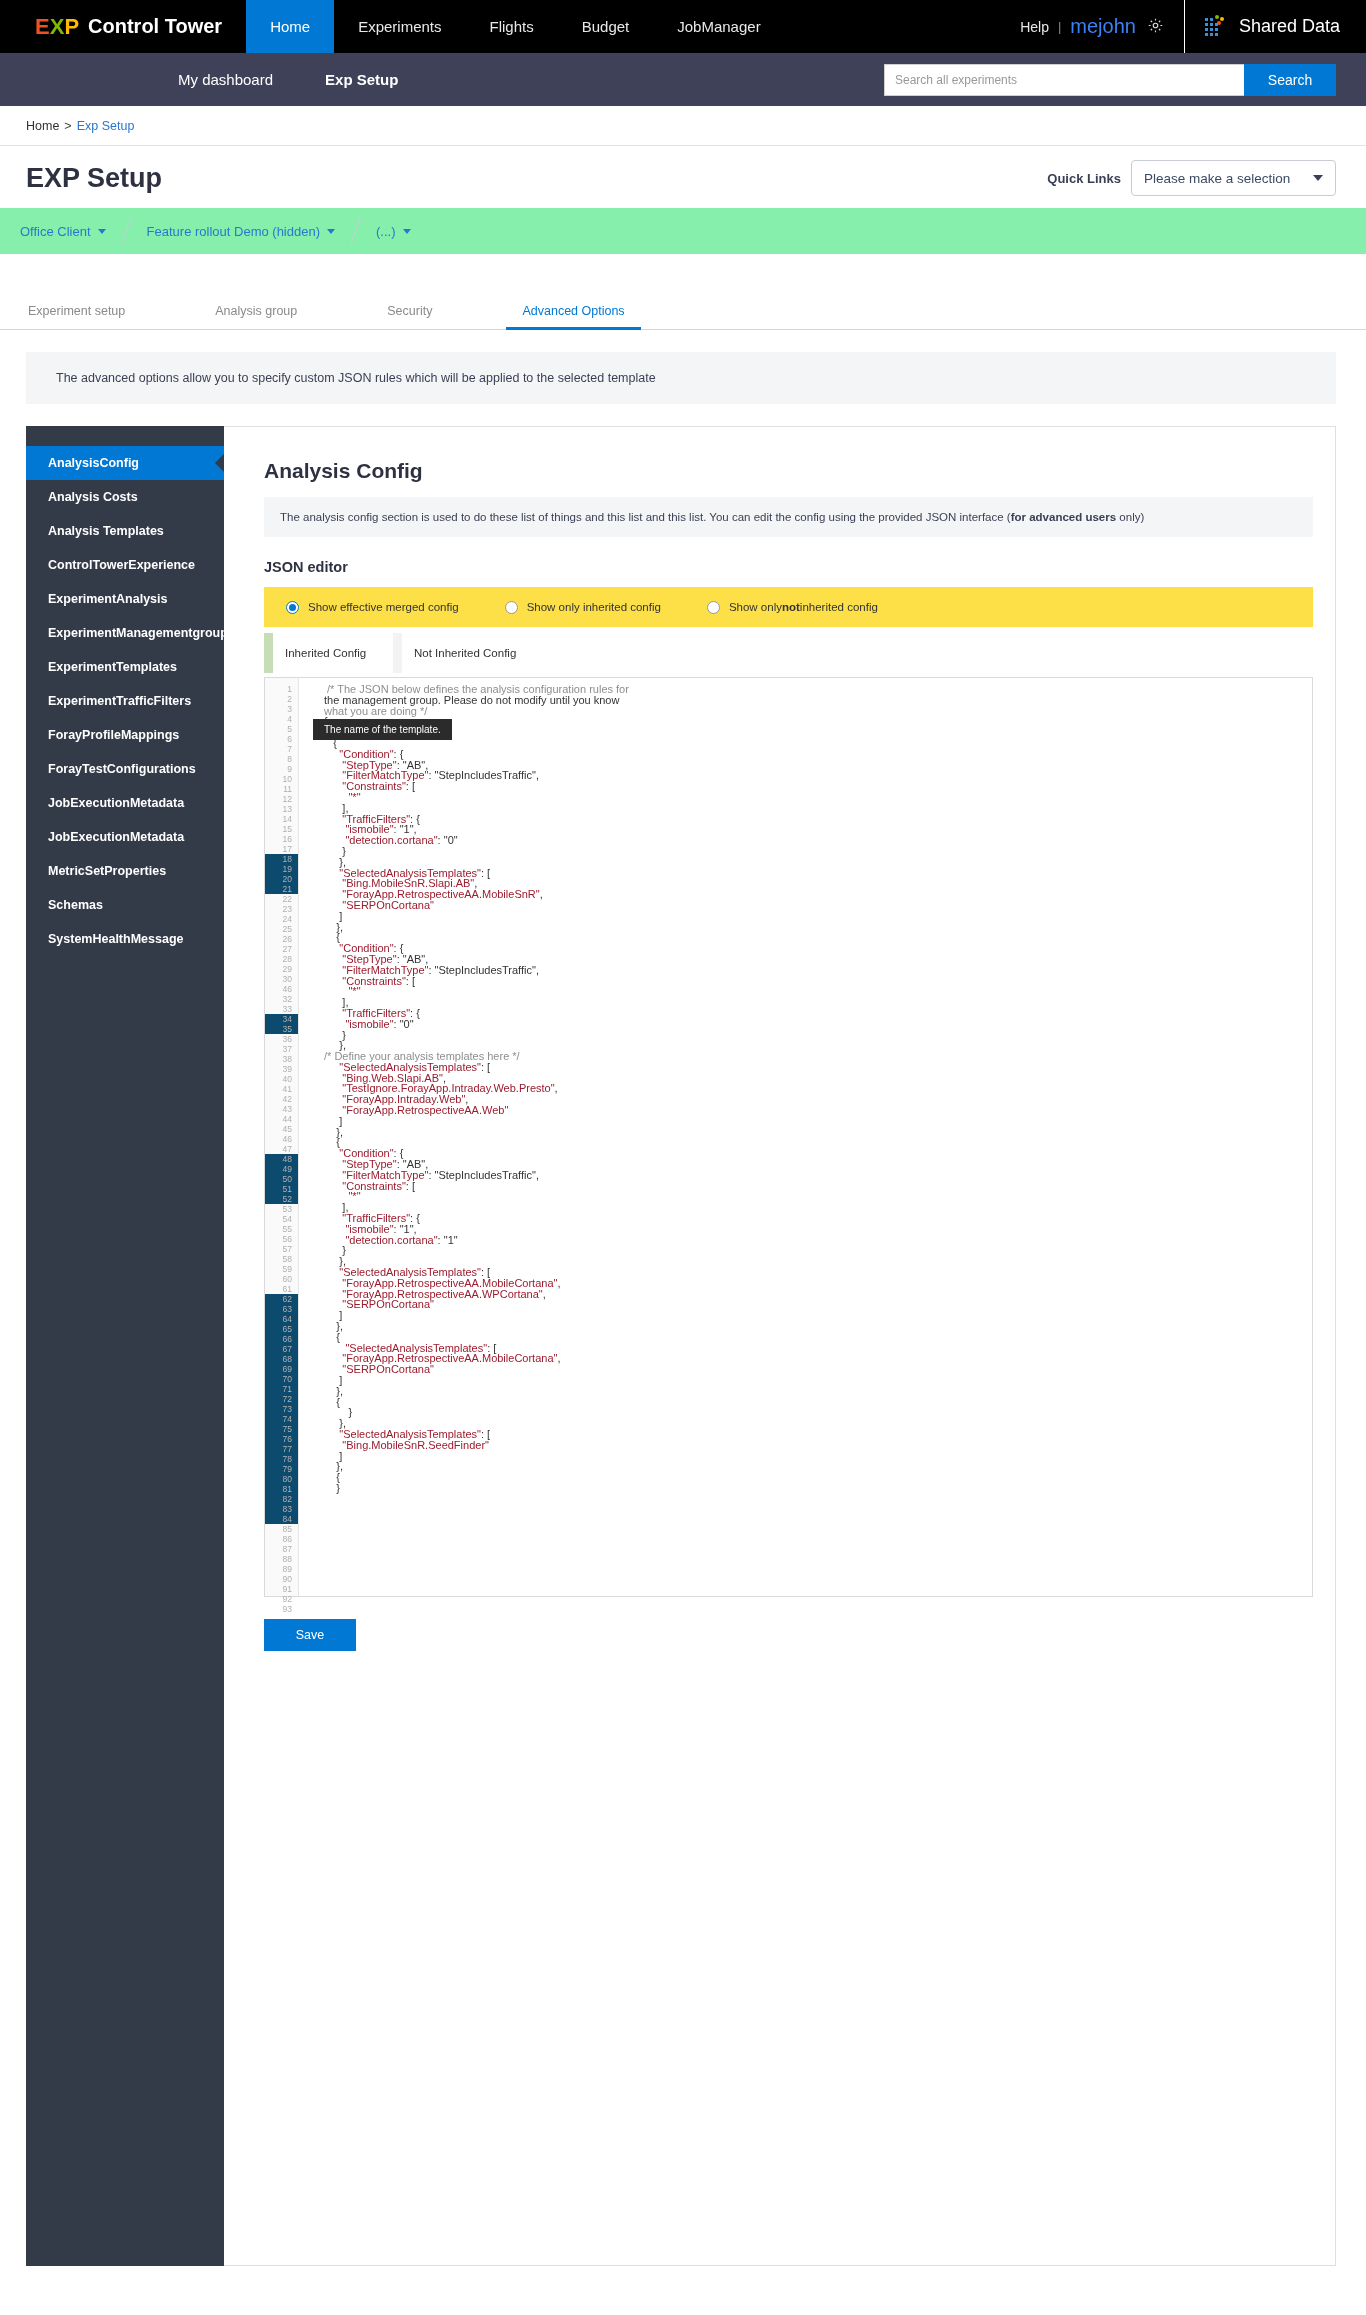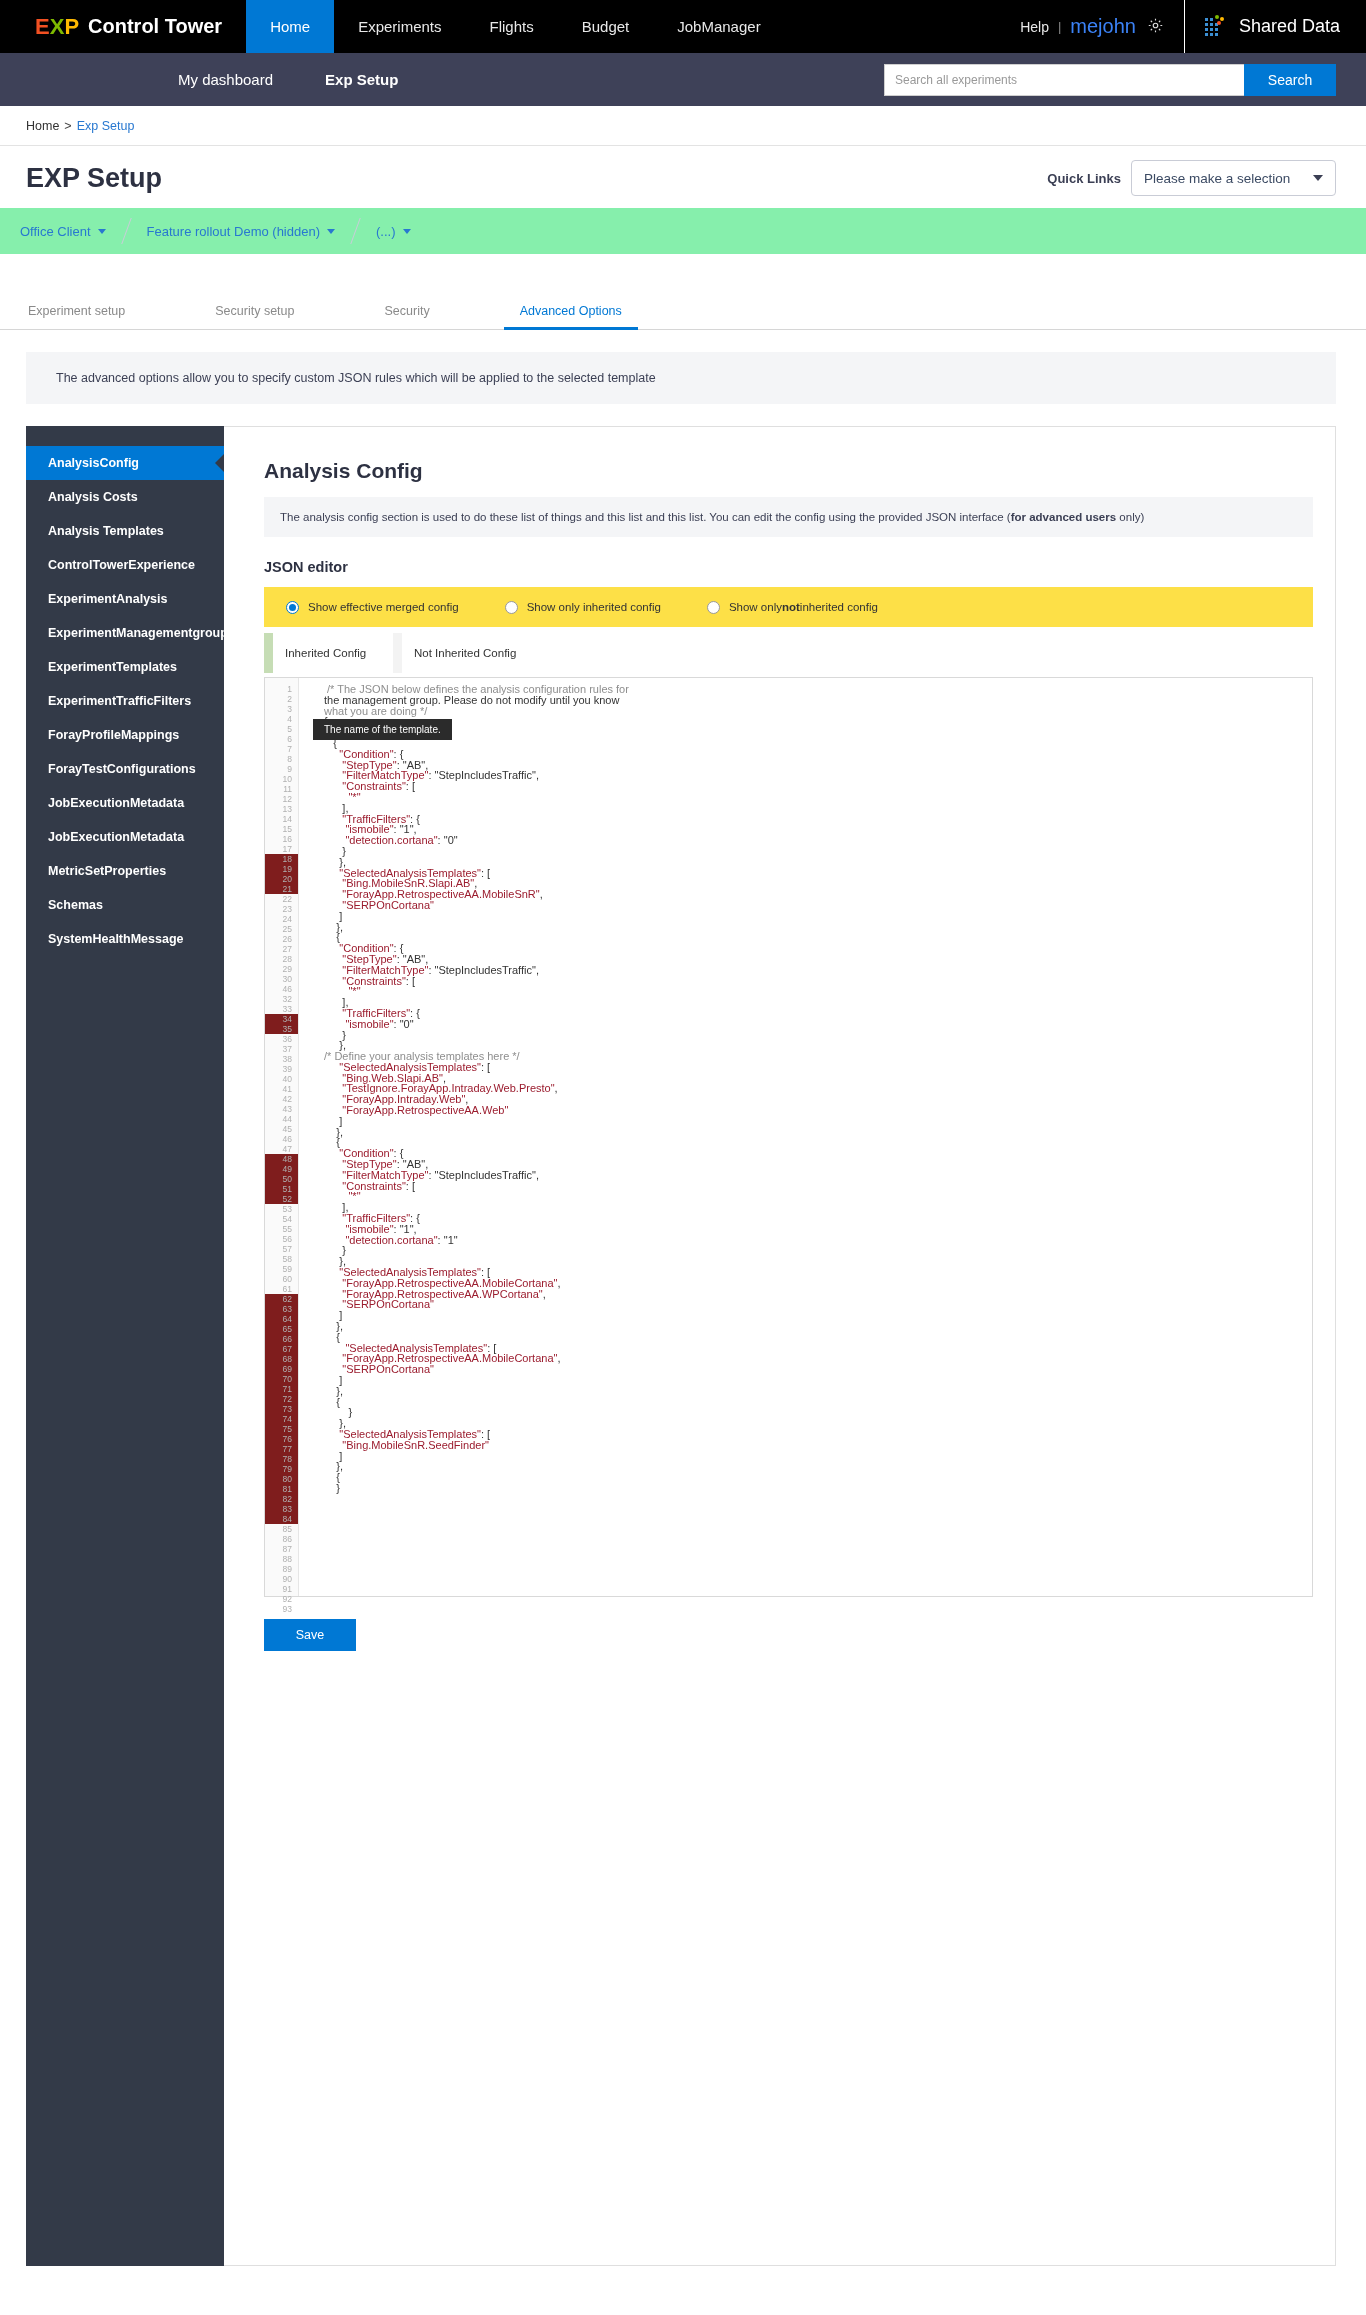--- a/index.html
+++ b/index.html
@@ -130,21 +130,21 @@
   .legend { display:flex; align-items:center; height:40px; }
   .swatch { width:9px; height:40px; flex:none; }
   .swatch.inh { background:#c6ddb5; }
   .swatch.notinh { background:#f3f3f3; }
   .legend-label { font-size:11.5px; color:#333; padding-left:12px; width:120px; }
 
   
   .editor { border:1px solid #d9d9d9; border-top:1px solid #d9d9d9; display:flex; height:920px; position:relative; background:#fff; margin-top:4px;}
   .gutter { width:34px; background:#fafafa; border-right:1px solid #e6e6e6; flex:none; position:relative; padding-top:6px; }
   .lnum { height:10px; font-size:8.5px; line-height:10px; color:#b0b0b0; text-align:right; padding-right:6px; font-family:"Liberation Sans", sans-serif; position:relative; }
-  .lnum.hl { background:#7f1d1d; }
+  .lnum.hl { background:#0c4a6e; }
   .code { flex:1; padding:6px 0 0 25px; position:relative; }
   .cl { font-size:11px; line-height:10.8px; white-space:pre; font-family:"Liberation Sans", sans-serif; }
   .cmt { color:#8e8e8e; }
   .key { color:#9b1c2e; }
   .pun { color:#3a3a3a; }
   .sel { background:#bcd7f0; }
   .tooltip {
     position:absolute; background:#2b2b2b; color:#fff; font-size:10px;
     padding:5px 11px; white-space:nowrap; z-index:5;
   }
@@ -242,21 +242,21 @@
   </div>
   <span class="pill-slash"></span>
   <div class="pill">
     <span>(...)</span>
     <span class="caret"></span>
   </div>
 </div>
 
 <div class="tabsrow">
   <div class="tab">Experiment setup</div>
-  <div class="tab">Security setup</div>
+  <div class="tab">Analysis group</div>
   <div class="tab">Security</div>
   <div class="tab active">Advanced Options</div>
 </div>
 
 <div class="infobanner">The advanced options allow you to specify custom JSON rules which will be applied to the selected template</div>
 
 <div class="split">
 
   <div class="sidebar">
     <div class="side-item active">

